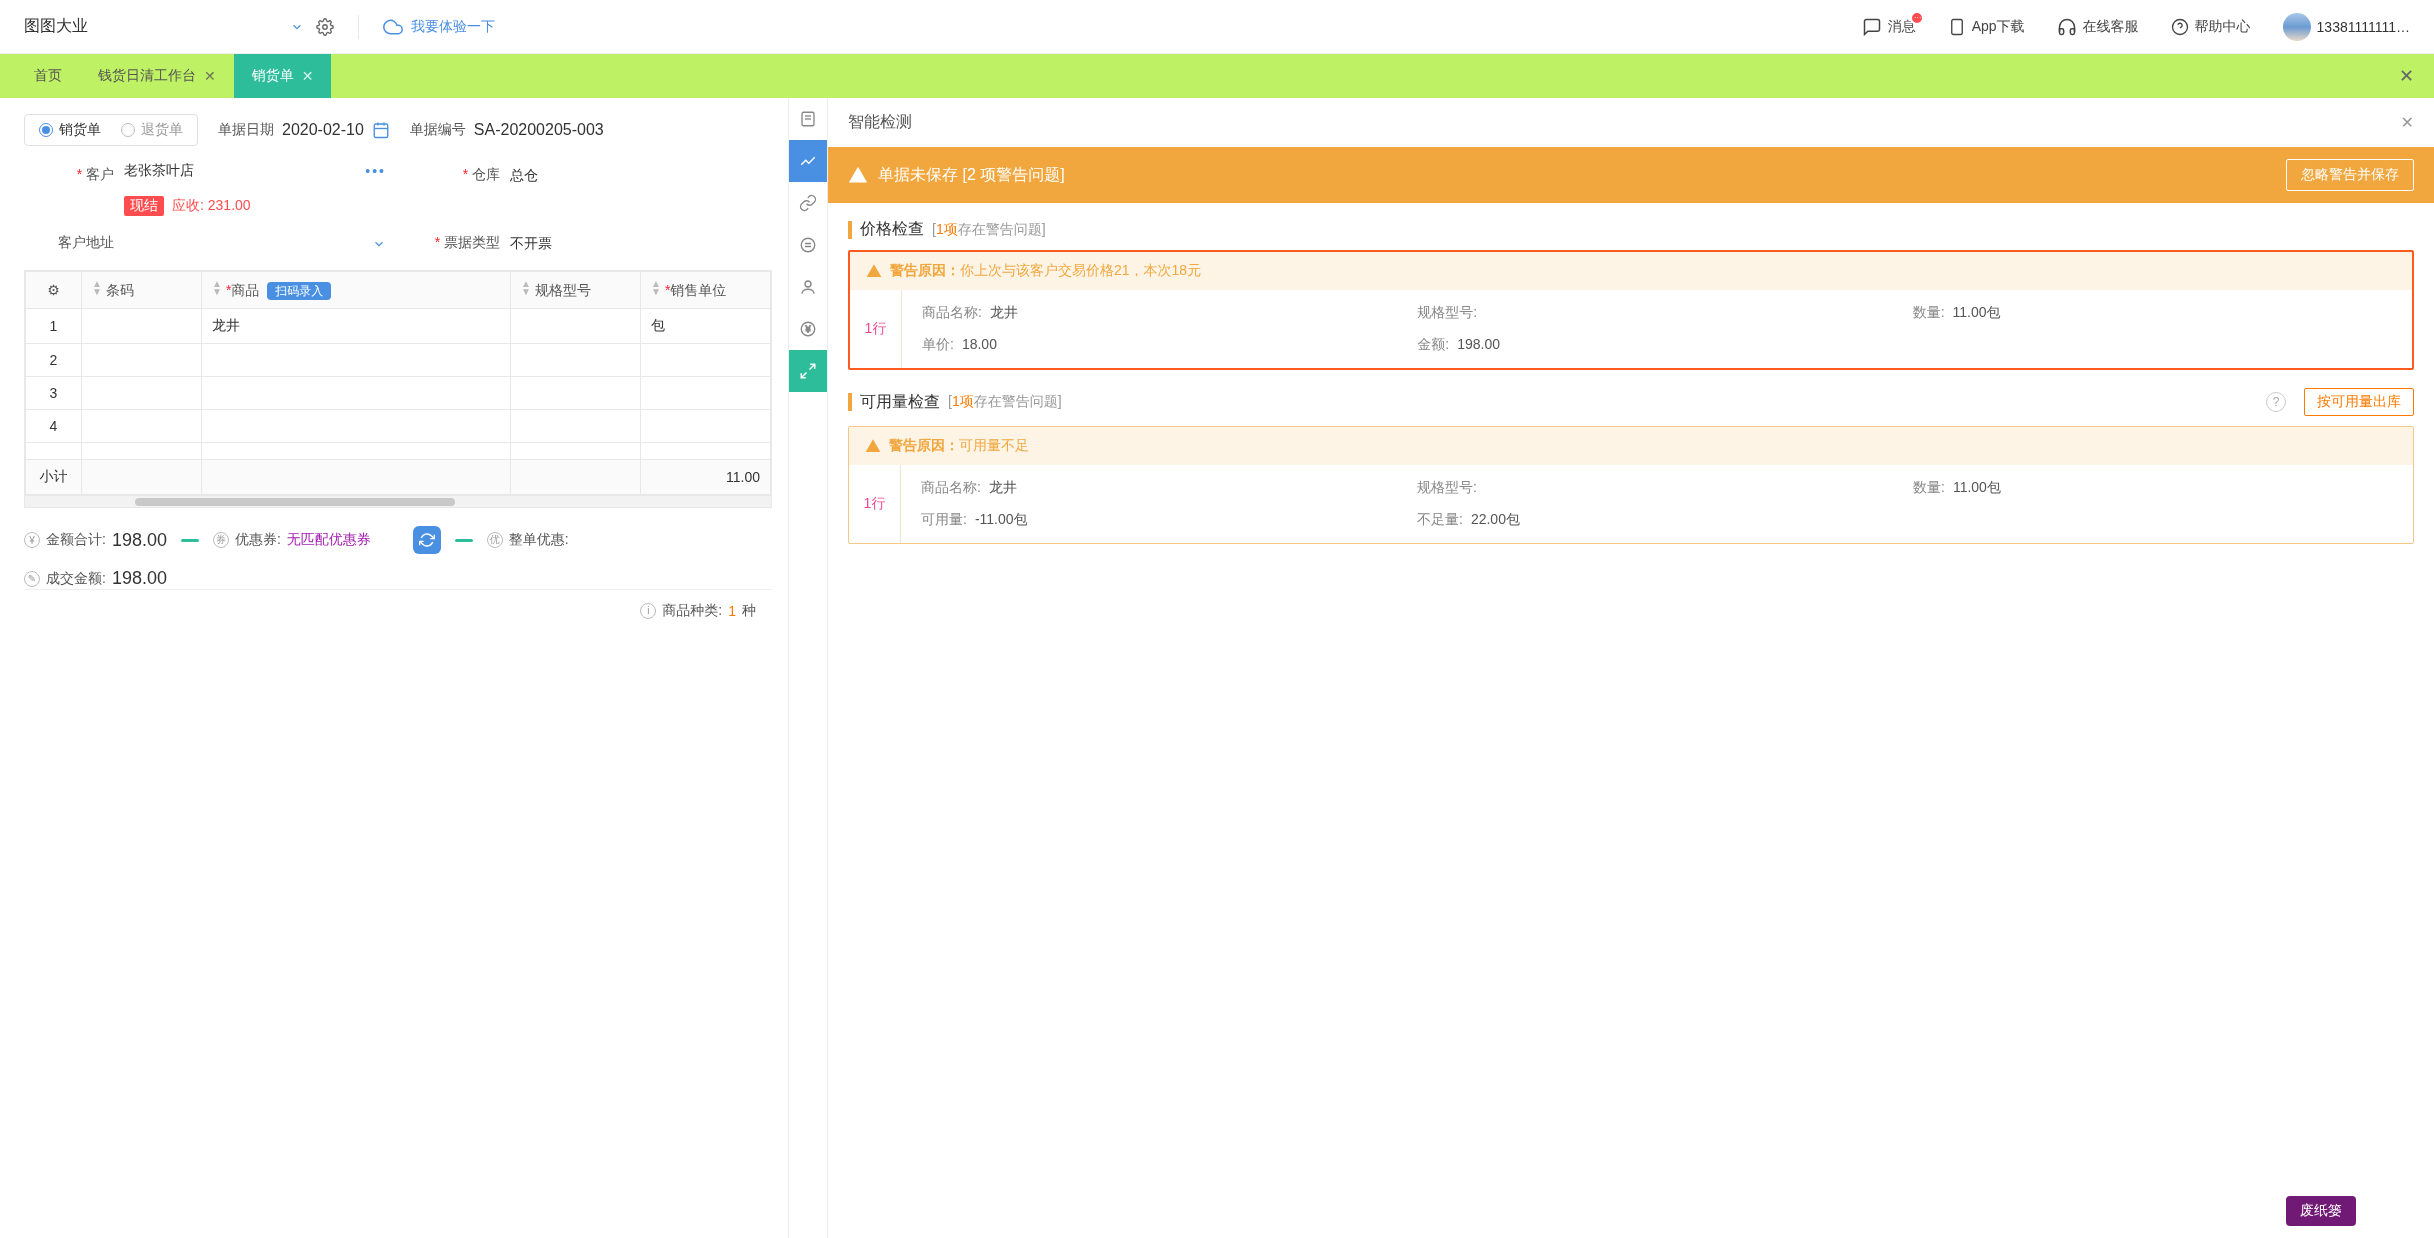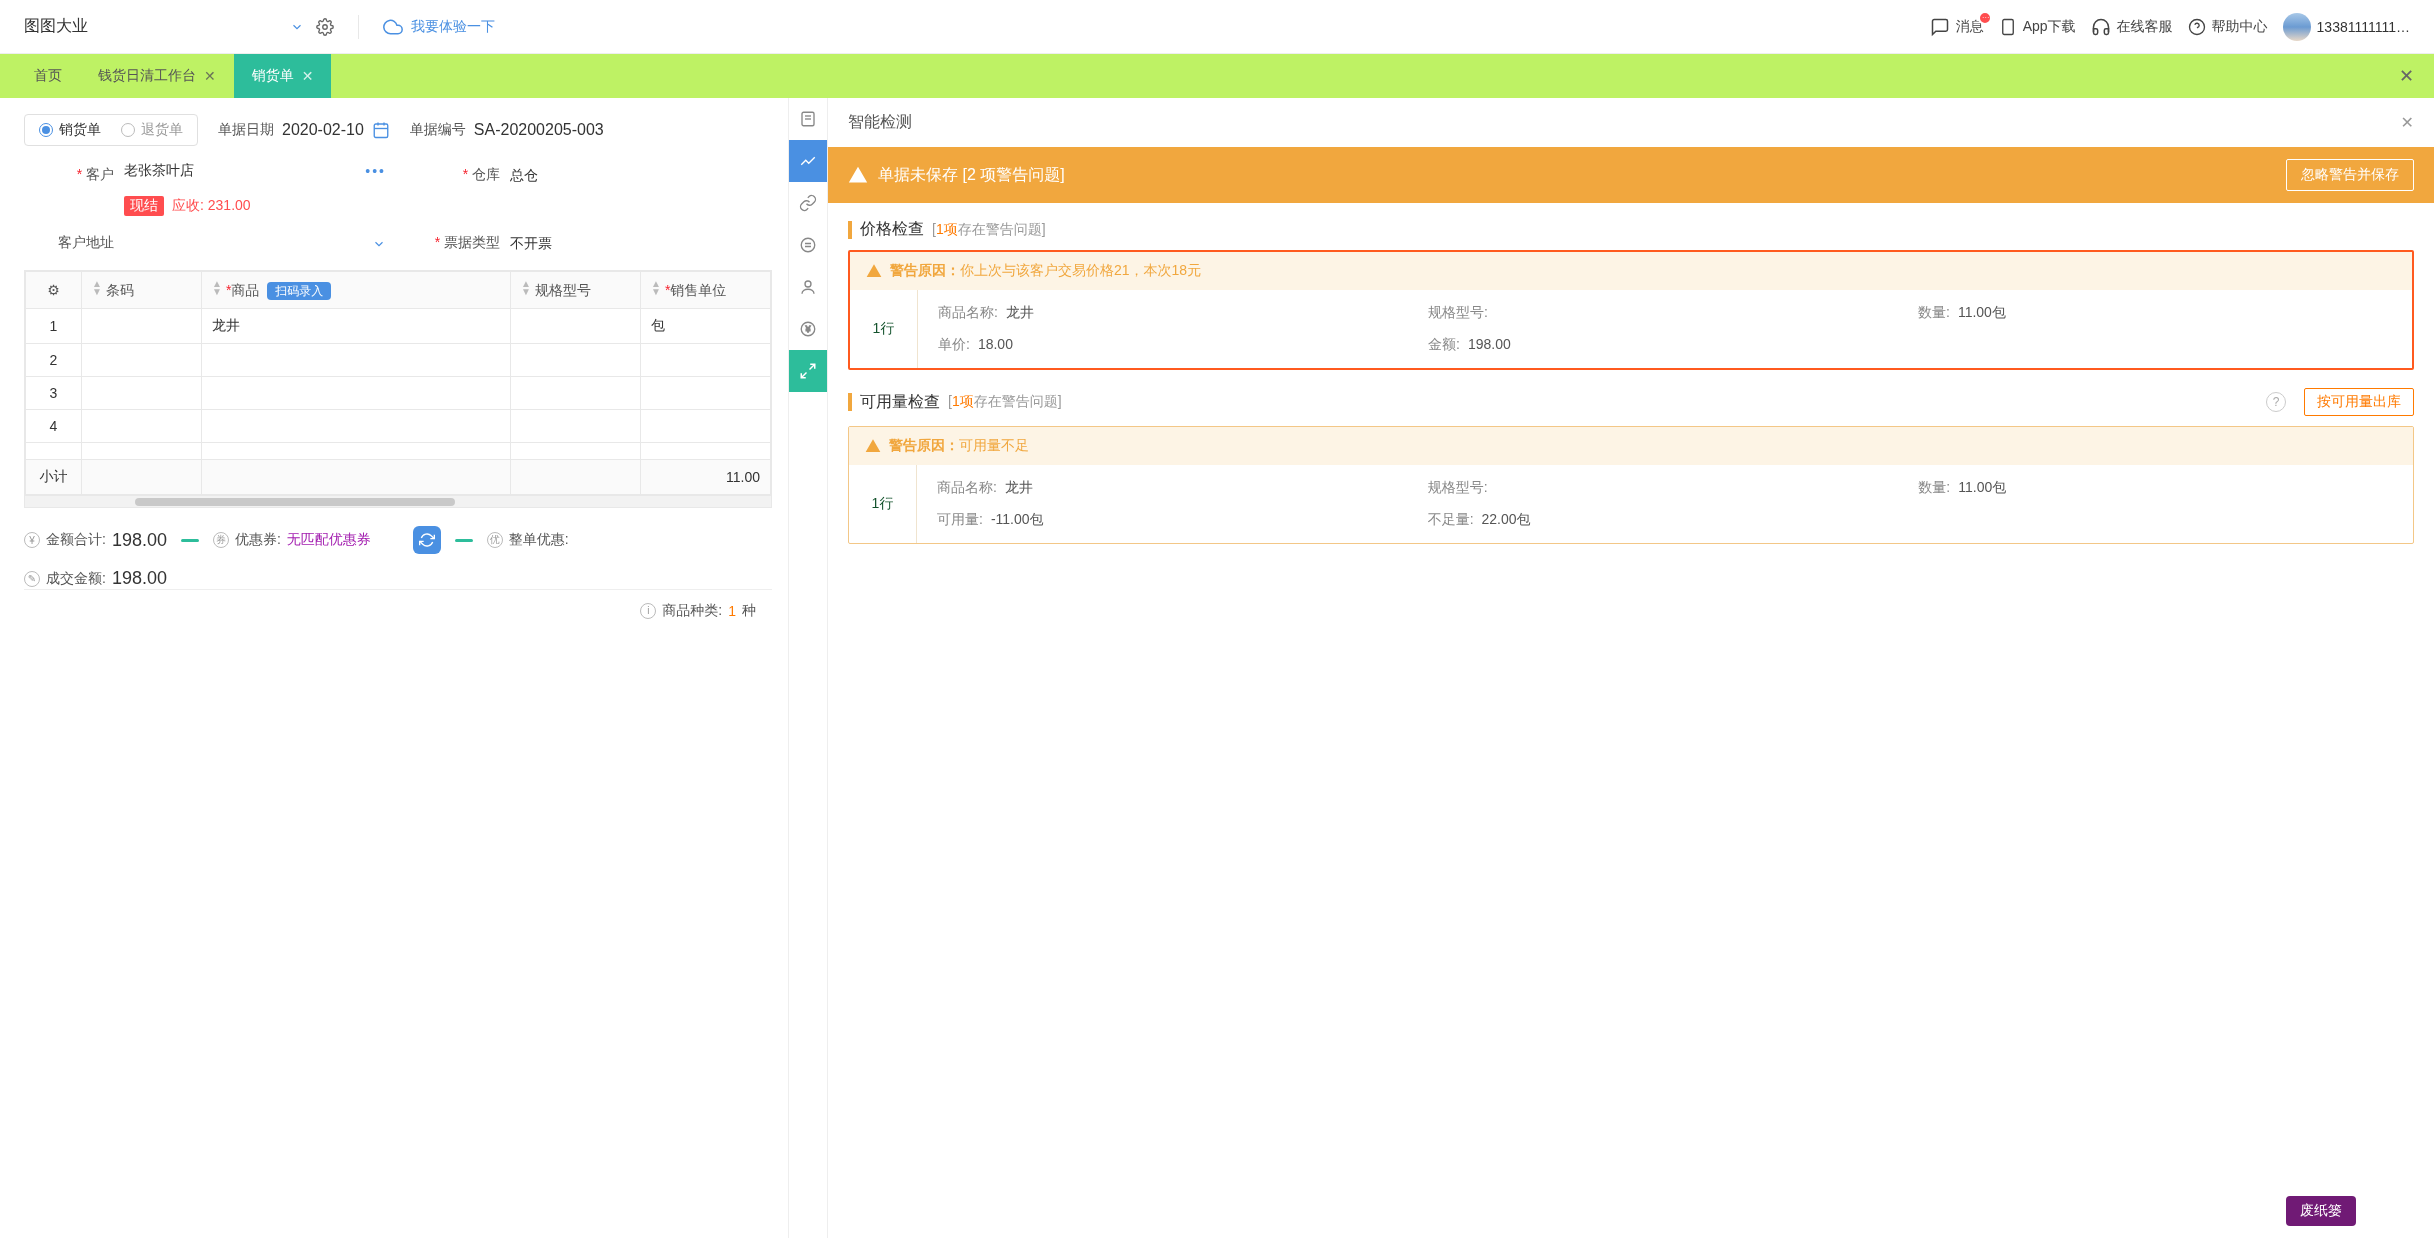--- a/index.html
+++ b/index.html
@@ -6,21 +6,21 @@
 body { font-family: -apple-system, "PingFang SC", "Microsoft YaHei", sans-serif; font-size: 14px; color: #333; background: #fff; overflow: hidden; }
 .app { display: flex; flex-direction: column; height: 100vh; width: 100vw; }
 
 
 .topbar { display: flex; align-items: center; height: 54px; padding: 0 24px; border-bottom: 1px solid #eee; }
 .company-select { display: flex; align-items: center; gap: 12px; font-size: 16px; color: #333; cursor: pointer; min-width: 280px; }
 .company-select .chev { color: #4a90e2; margin-left: auto; }
 .gear { margin-left: 12px; color: #666; cursor: pointer; }
 .divider-v { width: 1px; height: 24px; background: #e8e8e8; margin: 0 24px; }
 .try-link { display: flex; align-items: center; gap: 8px; color: #4a90e2; cursor: pointer; }
-.topbar-right { margin-left: auto; display: flex; align-items: center; gap: 15px; }
+.topbar-right { margin-left: auto; display: flex; align-items: center; gap: 32px; }
 .top-item { display: flex; align-items: center; gap: 6px; color: #444; cursor: pointer; position: relative; }
 .badge-red { position: absolute; top: -6px; right: -8px; width: 14px; height: 14px; border-radius: 50%; background: #ff4d4f; border: 2px solid #fff; }
 .badge-red::after { content: "…"; color: #fff; font-size: 8px; position: absolute; top: -2px; left: 2px; }
 .avatar { width: 28px; height: 28px; border-radius: 50%; background: linear-gradient(180deg,#a8c8e8,#6b9bd2 50%,#e8d8c8); }
 .phone { color: #333; }
 
 
 .tabs-row { display: flex; align-items: center; height: 44px; background: #bef264; padding-left: 16px; position: relative; }
 .tab { padding: 0 18px; height: 44px; display: flex; align-items: center; gap: 8px; color: #555; cursor: pointer; }
 .tab.active { background: #2dbd9b; color: #fff; }
@@ -97,21 +97,21 @@
 .section-bar { width: 4px; height: 18px; background: #f1a73e; }
 .section-name { font-size: 16px; }
 .sub-label { color: #999; }
 .sub-label .hl { color: #ff7a00; }
 .help-circ { margin-left: auto; width: 20px; height: 20px; border: 1px solid #ccc; border-radius: 50%; display: flex; align-items: center; justify-content: center; color: #aaa; font-size: 12px; cursor: pointer; }
 .outline-btn { border: 1px solid #ff7a00; color: #ff7a00; padding: 4px 12px; border-radius: 2px; cursor: pointer; margin-left: 10px; }
 .card { border: 2px solid #ff5a1f; border-radius: 2px; overflow: hidden; }
 .card.soft { border: 1px solid #f3c787; }
 .card-head { background: #fdf4e5; color: #f1a73e; padding: 10px 16px; display: flex; align-items: center; gap: 8px; }
 .card-body { display: flex; }
-.row-tag { width: 68px; display: flex; align-items: center; justify-content: center; color: #14532d; border-right: 1px solid #f0e4cf; }
+.row-tag { width: 52px; display: flex; align-items: center; justify-content: center; color: #ec4899; border-right: 1px solid #f0e4cf; }
 .detail-grid { flex: 1; display: grid; grid-template-columns: 1fr 1fr 1fr; padding: 14px 20px; row-gap: 14px; column-gap: 16px; }
 .kv { display: flex; gap: 8px; color: #555; }
 .kv .k { color: #888; }
 
 
 .trash-btn { position: fixed; right: 78px; bottom: 12px; background: #701a75; color: #fff; padding: 6px 14px; border-radius: 4px; cursor: pointer; font-size: 14px; }
 
 svg { display: block; }
 </style>
 </head>

